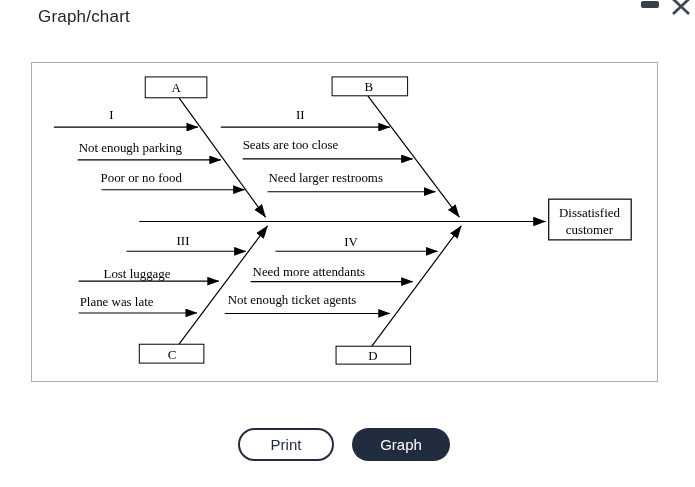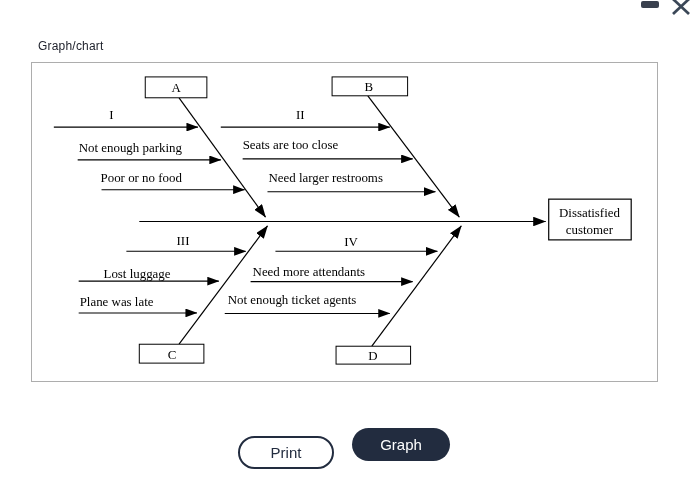--- a/index.html
+++ b/index.html
@@ -1,21 +1,21 @@
 <!DOCTYPE html>
 <html><head>
 <meta charset="utf-8">
 <style>
   html,body{margin:0;padding:0;}
   body{
     width:695px;height:487px;position:relative;background:#ffffff;overflow:hidden;
     font-family:"Liberation Sans", sans-serif;
   }
   .title{
-    position:absolute;left:38px;top:7px;font-size:12px;color:#21242e;letter-spacing:.2px;margin-top:32px;
+    position:absolute;left:38px;top:7px;font-size:17px;color:#21242e;letter-spacing:.2px;
   }
   .win-min{
     position:absolute;left:641px;top:1px;width:18px;height:7px;background:#39404d;border-radius:2px;cursor:pointer;
   }
   .win-close{
     position:absolute;left:671px;top:0;width:20px;height:15px;cursor:pointer;
   }
   .panel{
     position:absolute;left:31px;top:62px;width:627px;height:320px;
     border:1px solid #adadad;background:#fff;box-sizing:border-box;
@@ -23,21 +23,21 @@
   .panel svg{display:block;width:100%;height:100%;}
   text{
     font-family:"Liberation Serif","DejaVu Serif",serif;
     font-size:13px;fill:#000;
   }
   .btn{
     position:absolute;top:428px;height:33px;border-radius:17px;
     font-family:"Liberation Sans",sans-serif;font-size:15px;cursor:pointer;
     display:flex;align-items:center;justify-content:center;box-sizing:border-box;
   }
-  .btn-print{left:238px;width:96px;background:#ffffff;border:2px solid #222c3f;color:#222c3f;margin-top:8px;}
+  .btn-print{left:238px;width:96px;background:#ffffff;border:2px solid #222c3f;color:#222c3f;}
   .btn-done{left:352px;width:98px;background:#222c3f;border:none;color:#ffffff;}
 </style>
 </head>
 <body>
 
 <div class="title">Graph/chart</div>
 
 <div class="win-min"></div>
 
 <svg class="win-close" viewBox="0 0 20 15">

